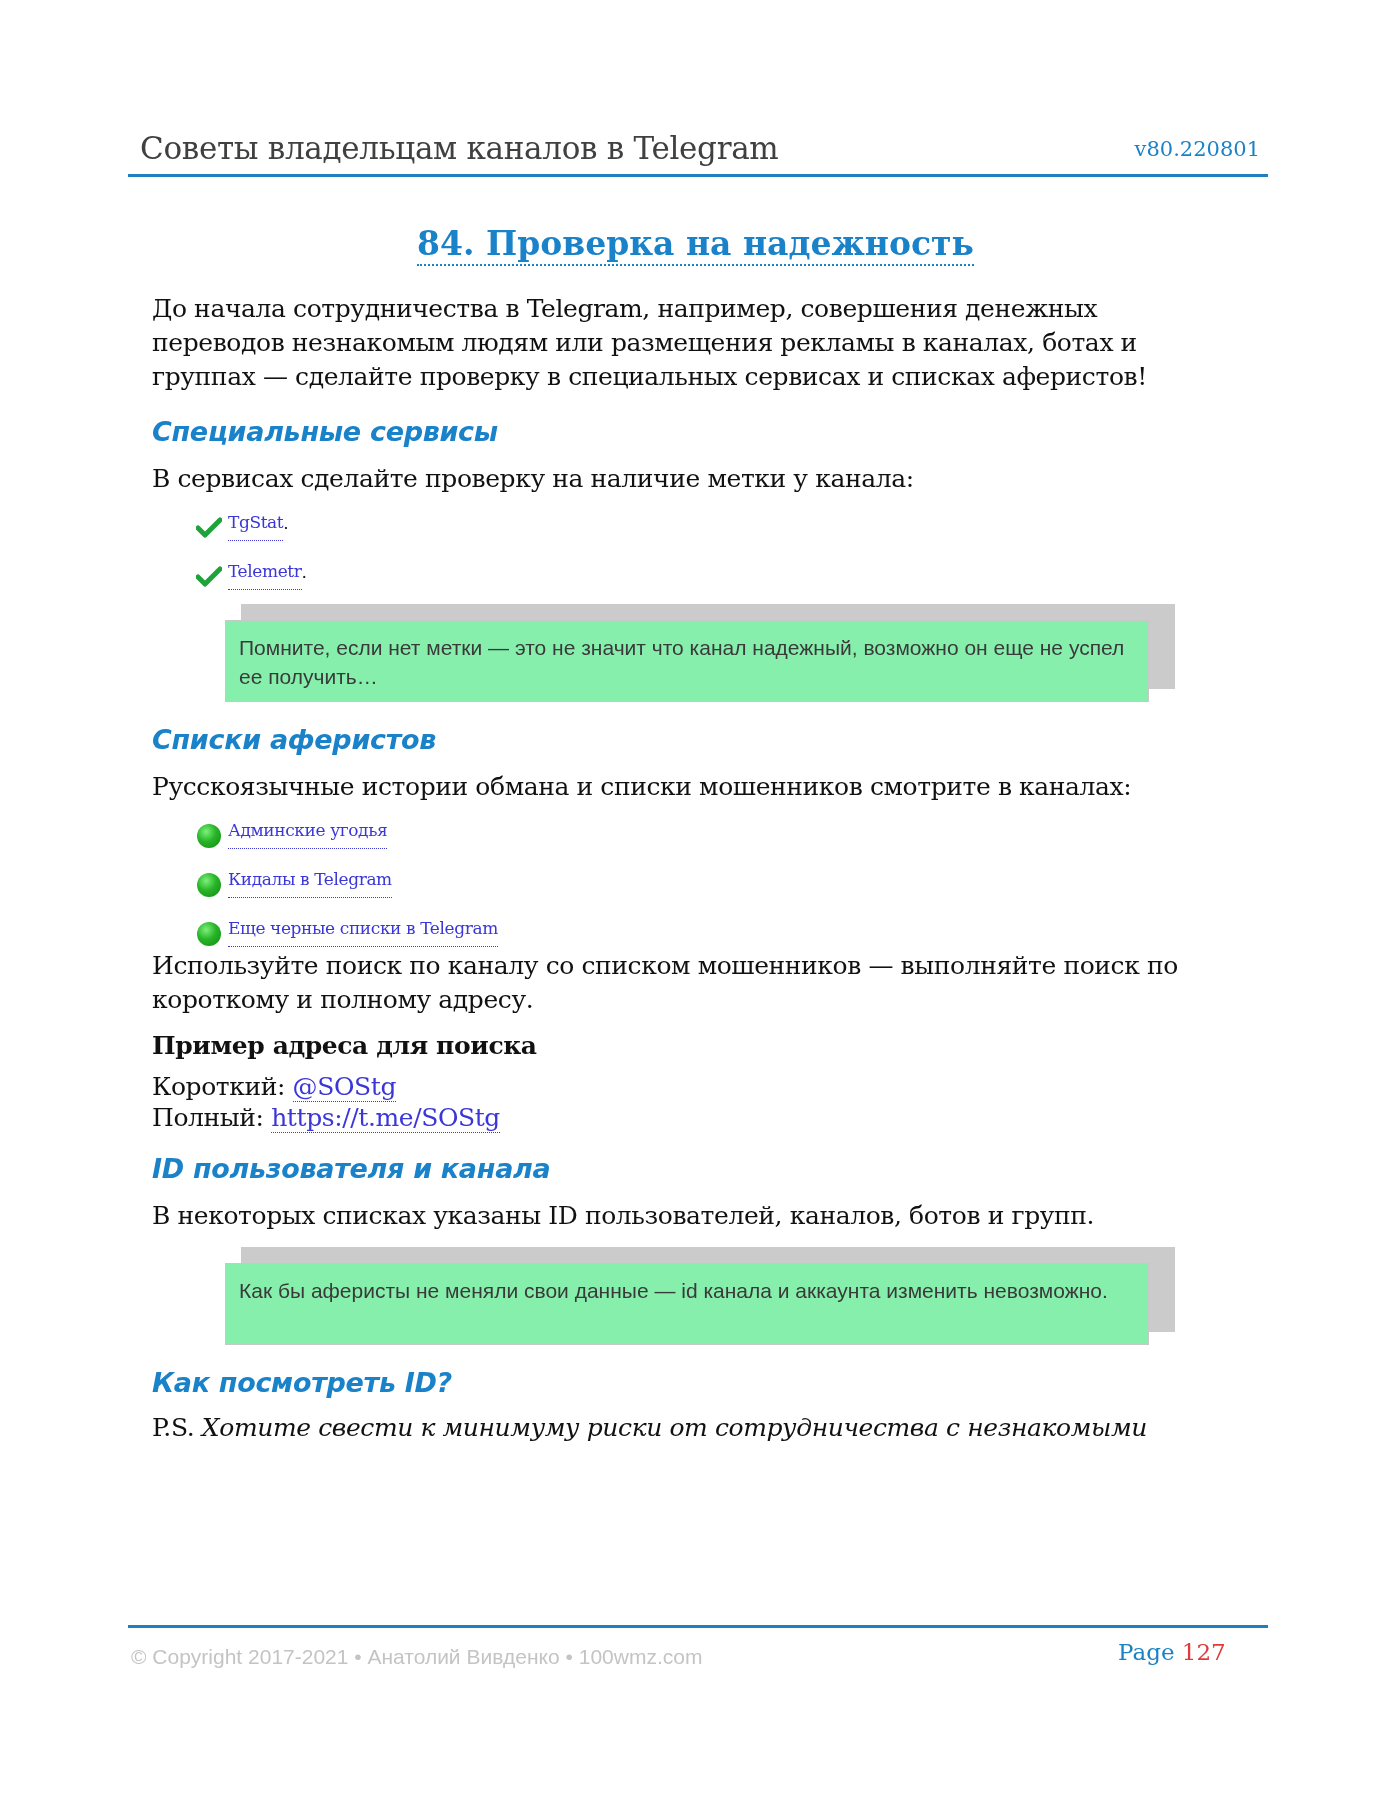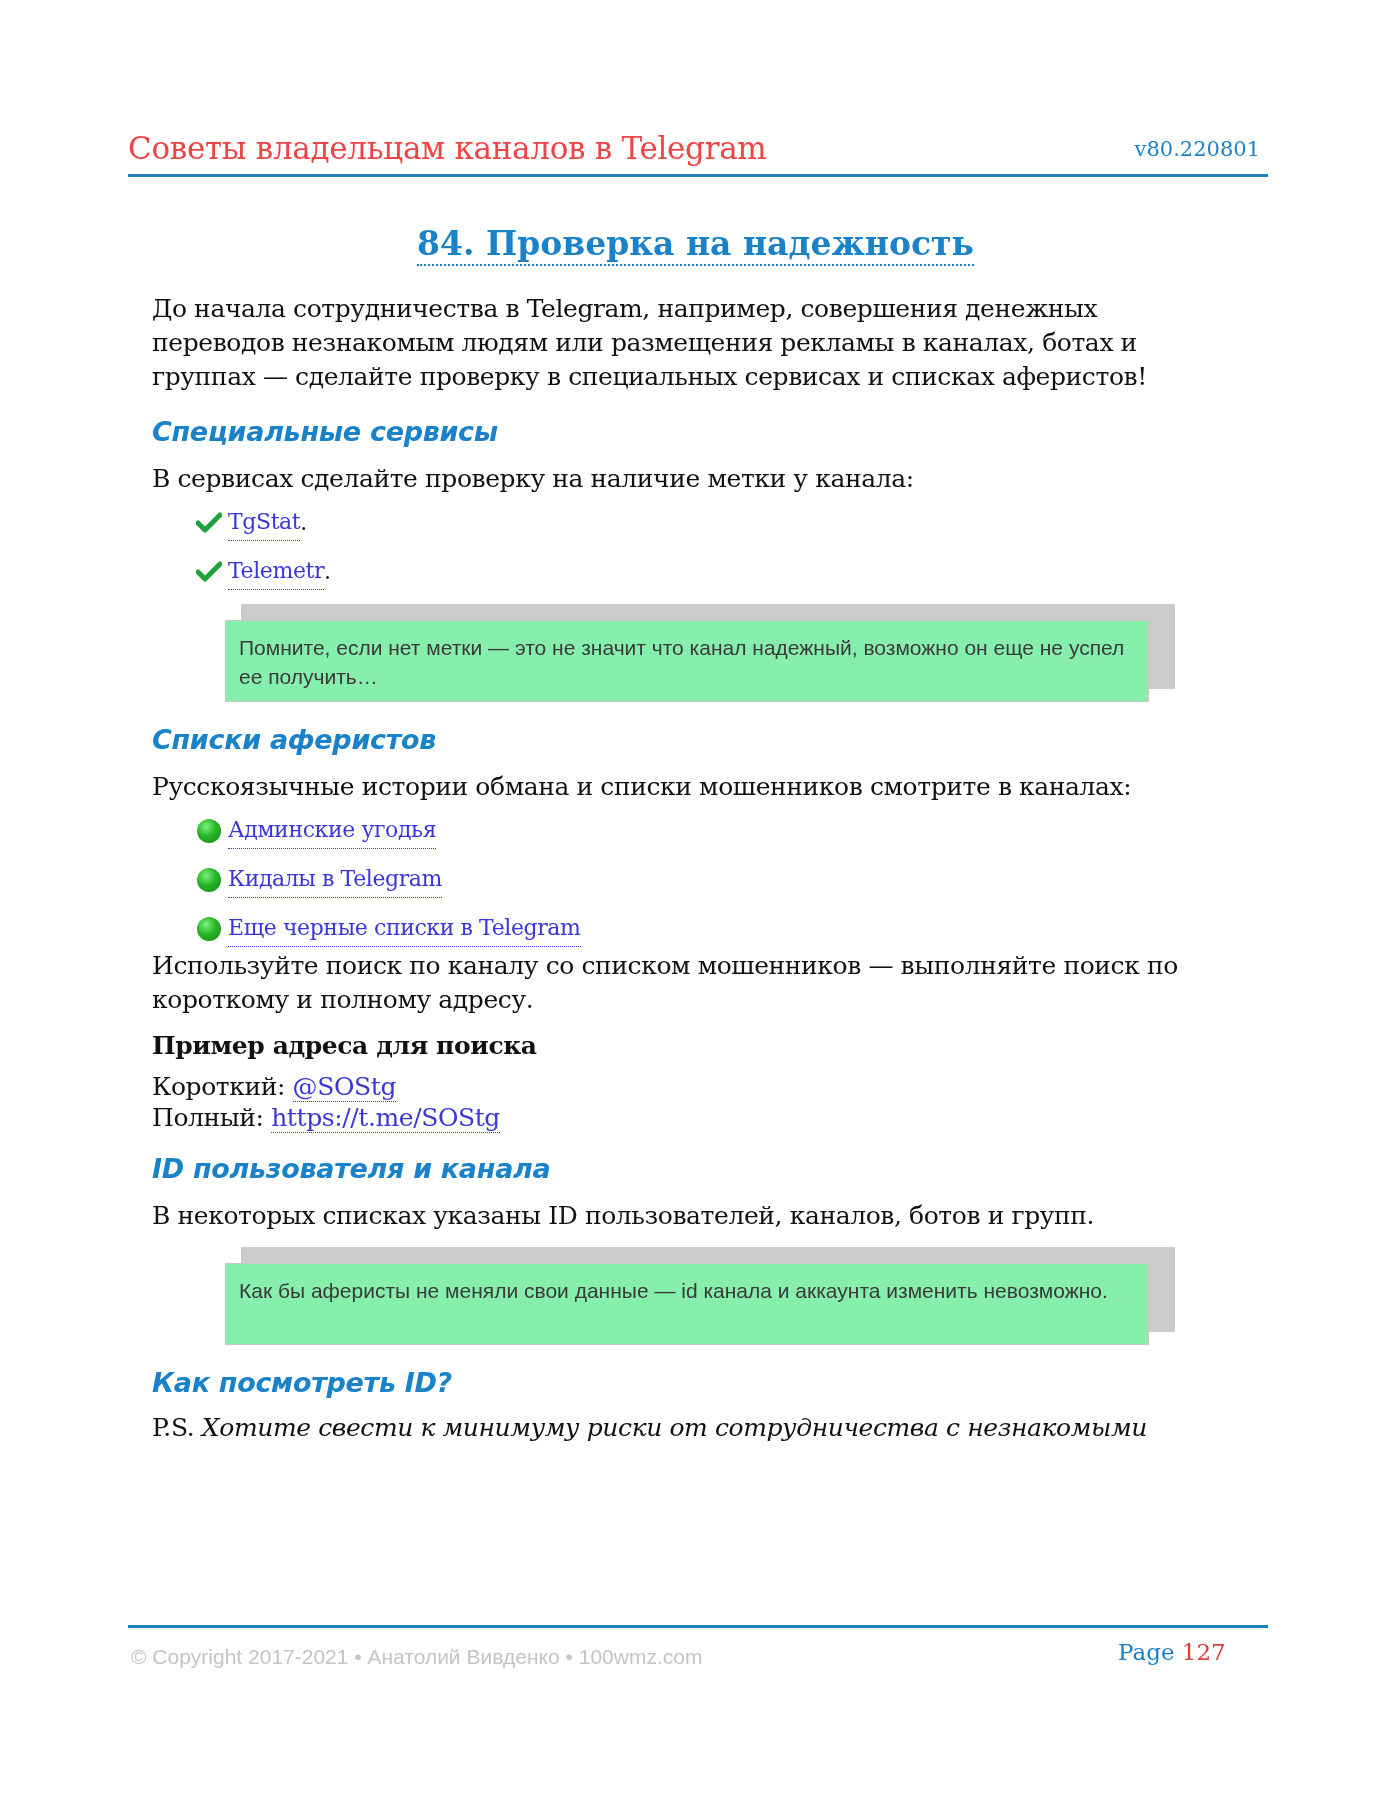--- a/index.html
+++ b/index.html
@@ -1,35 +1,35 @@
 <!DOCTYPE html>
 <html><head>
 <meta charset="utf-8">
 <style>
   html, body { margin: 0; padding: 0; background: #ffffff; }
   body { width: 1391px; height: 1800px; position: relative; overflow: hidden; font-family: "DejaVu Serif", serif; color: #111; }
 
   .header { position: absolute; left: 128px; top: 126px; width: 1140px; height: 50px; }
-  .header-title { position: absolute; left: 0; top: 4px; font-family: "DejaVu Serif", serif; font-size: 31px; color: #ef4444; letter-spacing: -0.3px; }
+  .header-title { position: absolute; left: 12px; top: 4px; font-family: "DejaVu Serif", serif; font-size: 31px; color: #404040; letter-spacing: -0.3px; }
   .header-version { position: absolute; right: 8px; top: 11px; font-family: "DejaVu Serif", serif; font-size: 21px; color: #1b82c5; }
   .rule { position: absolute; left: 128px; width: 1140px; height: 3px; background: #1e80c1; }
   .rule.top { top: 174px; }
   .rule.bottom { top: 1625px; }
 
   .page-title { position: absolute; left: 0; width: 1391px; top: 224px; text-align: center; }
   .page-title span { font-family: "DejaVu Serif", serif; font-weight: bold; font-size: 33px; color: #1a82c9; border-bottom: 2px dotted #1a82c9; padding-bottom: 1px; }
 
   .content { position: absolute; left: 152px; top: 292px; width: 1080px; }
   p { margin: 0; font-size: 25px; line-height: 34px; letter-spacing: -0.4px; }
   .intro { margin-bottom: 18px; }
   h3 { margin: 0; font-family: "DejaVu Sans", sans-serif; font-style: italic; font-weight: bold; color: #1a82c9; font-size: 27px; line-height: 40px; letter-spacing: -0.3px; }
   .after-h { margin-top: 10px; }
 
   .list { margin: 8px 0 0 44px; padding: 0; list-style: none; }
-  .list li { font-size: 22px; line-height: 36px; margin-bottom: 12px; display: flex; align-items: center; letter-spacing: -0.4px; }
+  .list li { font-size: 17px; line-height: 36px; margin-bottom: 12px; display: flex; align-items: flex-end; letter-spacing: -0.4px; }
   .list li .icon { width: 26px; height: 26px; margin-right: 6px; display: inline-flex; align-items: center; justify-content: center; }
   a.lnk { color: #3a36d8; text-decoration: none; border-bottom: 1px dotted #3a36d8; }
   .dot { color: #111; }
 
   .ball { width: 24px; height: 24px; border-radius: 50%; background: radial-gradient(circle at 38% 32%, #7cf07a 0%, #27b427 45%, #138a13 100%); }
 
   .note { position: relative; margin: 14px 0 0 73px; width: 935px; height: 90px; }
   .note .shadow { position: absolute; left: 16px; top: 0; width: 934px; height: 85px; background: #cbcbcb; }
   .note .box { position: absolute; left: 0; top: 16px; width: 924px; height: 82px; background: #86efac; border: 1px solid #c8c8c8; padding: 12px 13px; box-sizing: border-box; font-family: "Liberation Sans", sans-serif; font-size: 21px; line-height: 29px; color: #3a3a3a; letter-spacing: 0px; }
 

